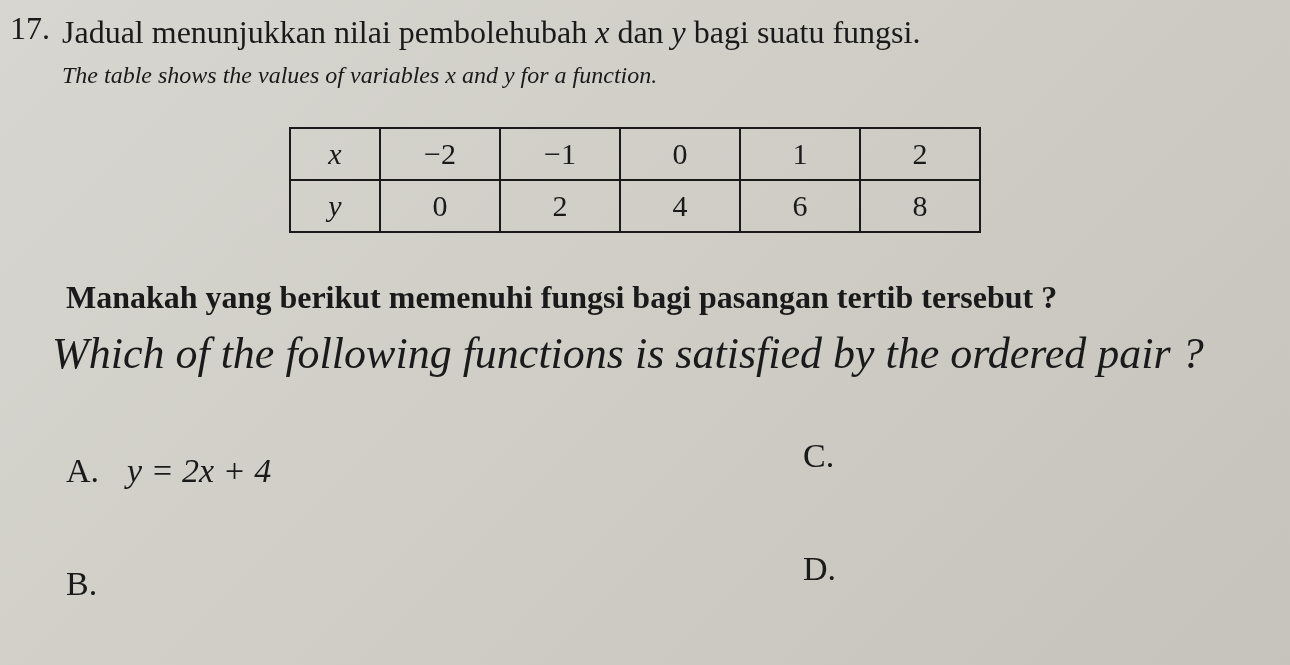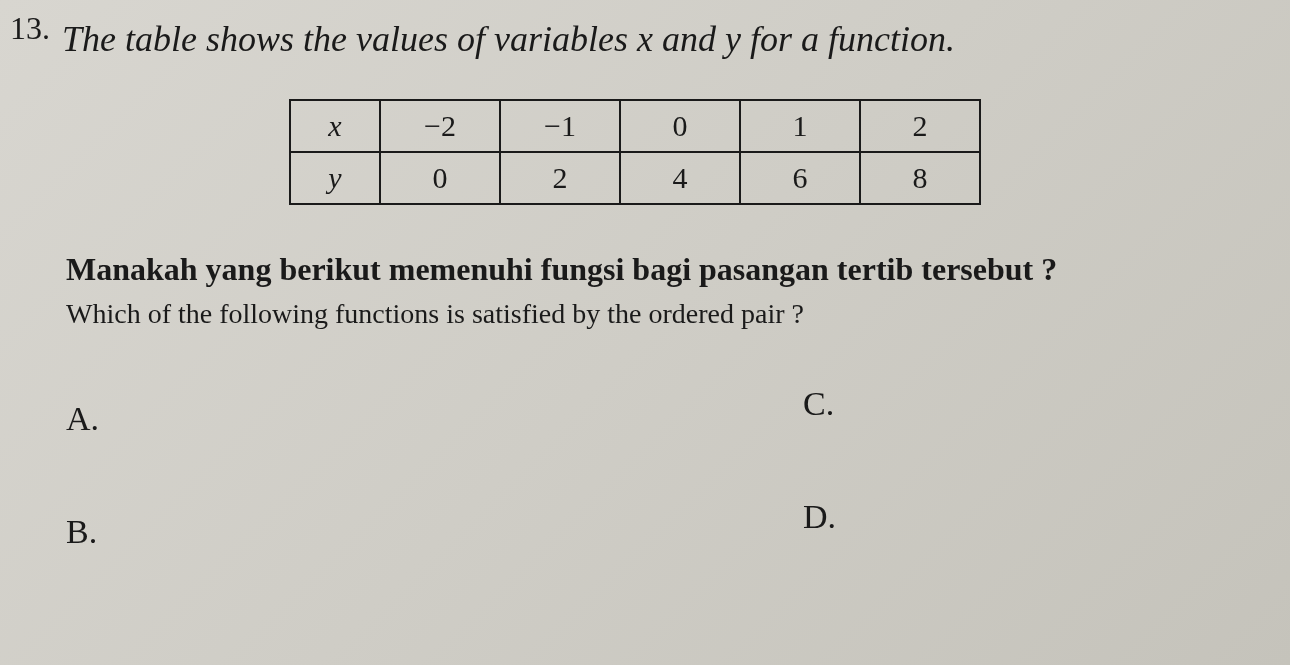--- a/index.html
+++ b/index.html
@@ -28,21 +28,21 @@
       font-weight: 400;
     }
     .question-text-block {
       flex: 1;
     }
     .question-text-malay {
       font-size: 32px;
       line-height: 1.4;
     }
     .question-text-english {
-      font-size: 36px;
+      font-size: 24px;
       font-style: italic;
       line-height: 1.4;
       margin-top: 4px;
     }
     .var-italic {
       font-style: italic;
     }
     .table-wrapper {
       display: flex;
       justify-content: center;
@@ -63,22 +63,23 @@
       font-style: italic;
       width: 90px;
     }
     .sub-question-malay {
       font-size: 32px;
       margin-left: 56px;
       line-height: 1.5;
       font-weight: bold;
     }
     .sub-question-english {
-      font-size: 28px;
-      margin-left: 56px;
+      font-size: 44px;
+      font-style: italic;
+      margin-left: 42px;
       line-height: 1.5;
       margin-bottom: 35px;
     }
     .options-container {
       display: grid;
       grid-template-columns: 1fr 1fr;
       margin-left: 56px;
       row-gap: 45px;
       column-gap: 40px;
     }
@@ -100,22 +101,25 @@
       font-style: normal;
     }
     .option-right {
       padding-left: 120px;
     }
   </style>
 </head>
 <body>
 
 <div class="question-header">
-  <div class="question-number">13.</div>
+  <div class="question-number">17.</div>
   <div class="question-text-block">
+    <div class="question-text-malay">
+      <span>Jadual menunjukkan nilai pembolehubah </span><span class="var-italic">x</span><span> dan </span><span class="var-italic">y</span><span> bagi suatu fungsi.</span>
+    </div>
     <div class="question-text-english">
       <span>The table shows the values of variables  </span><span>x</span><span>  and  </span><span>y</span><span>  for  a  function.</span>
     </div>
   </div>
 </div>
 
 <div class="table-wrapper">
   <table>
     <tbody>
         <tr>
@@ -142,20 +146,23 @@
 <div class="sub-question-english">Which of the following functions is satisfied by the ordered pair ?</div>
 
 <div class="options-container">
 
   <div class="option option-right" style="grid-column:2; grid-row:1;">
     <span class="option-letter">C.</span>
   </div>
 
   <div class="option" style="grid-column:1; grid-row:1; margin-top:30px;">
     <span class="option-letter">A.</span>
+    <span class="option-formula">
+      <span>y</span><span> = 2</span><span>x</span><span> + 4</span>
+    </span>
   </div>
 
   <div class="option option-right" style="grid-column:2; grid-row:2;">
     <span class="option-letter">D.</span>
   </div>
 
   <div class="option" style="grid-column:1; grid-row:2; margin-top:30px;">
     <span class="option-letter">B.</span>
   </div>
 

